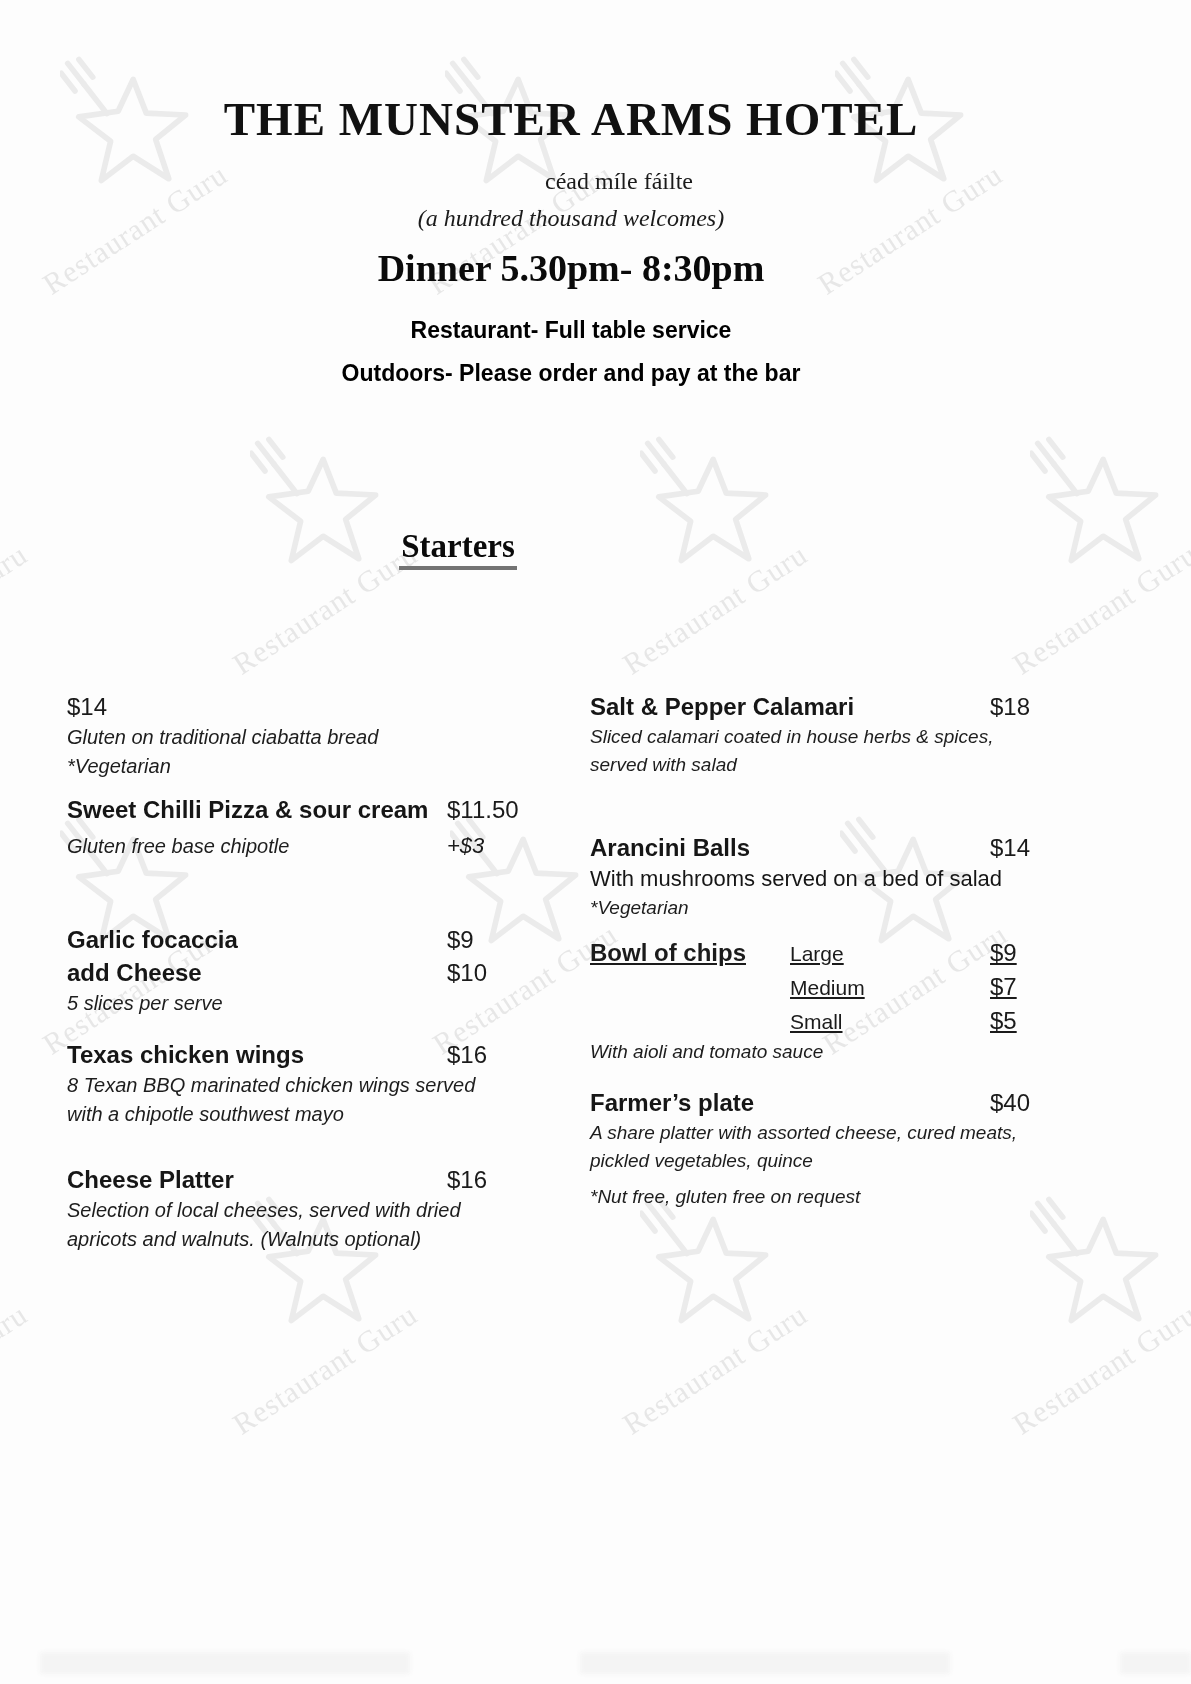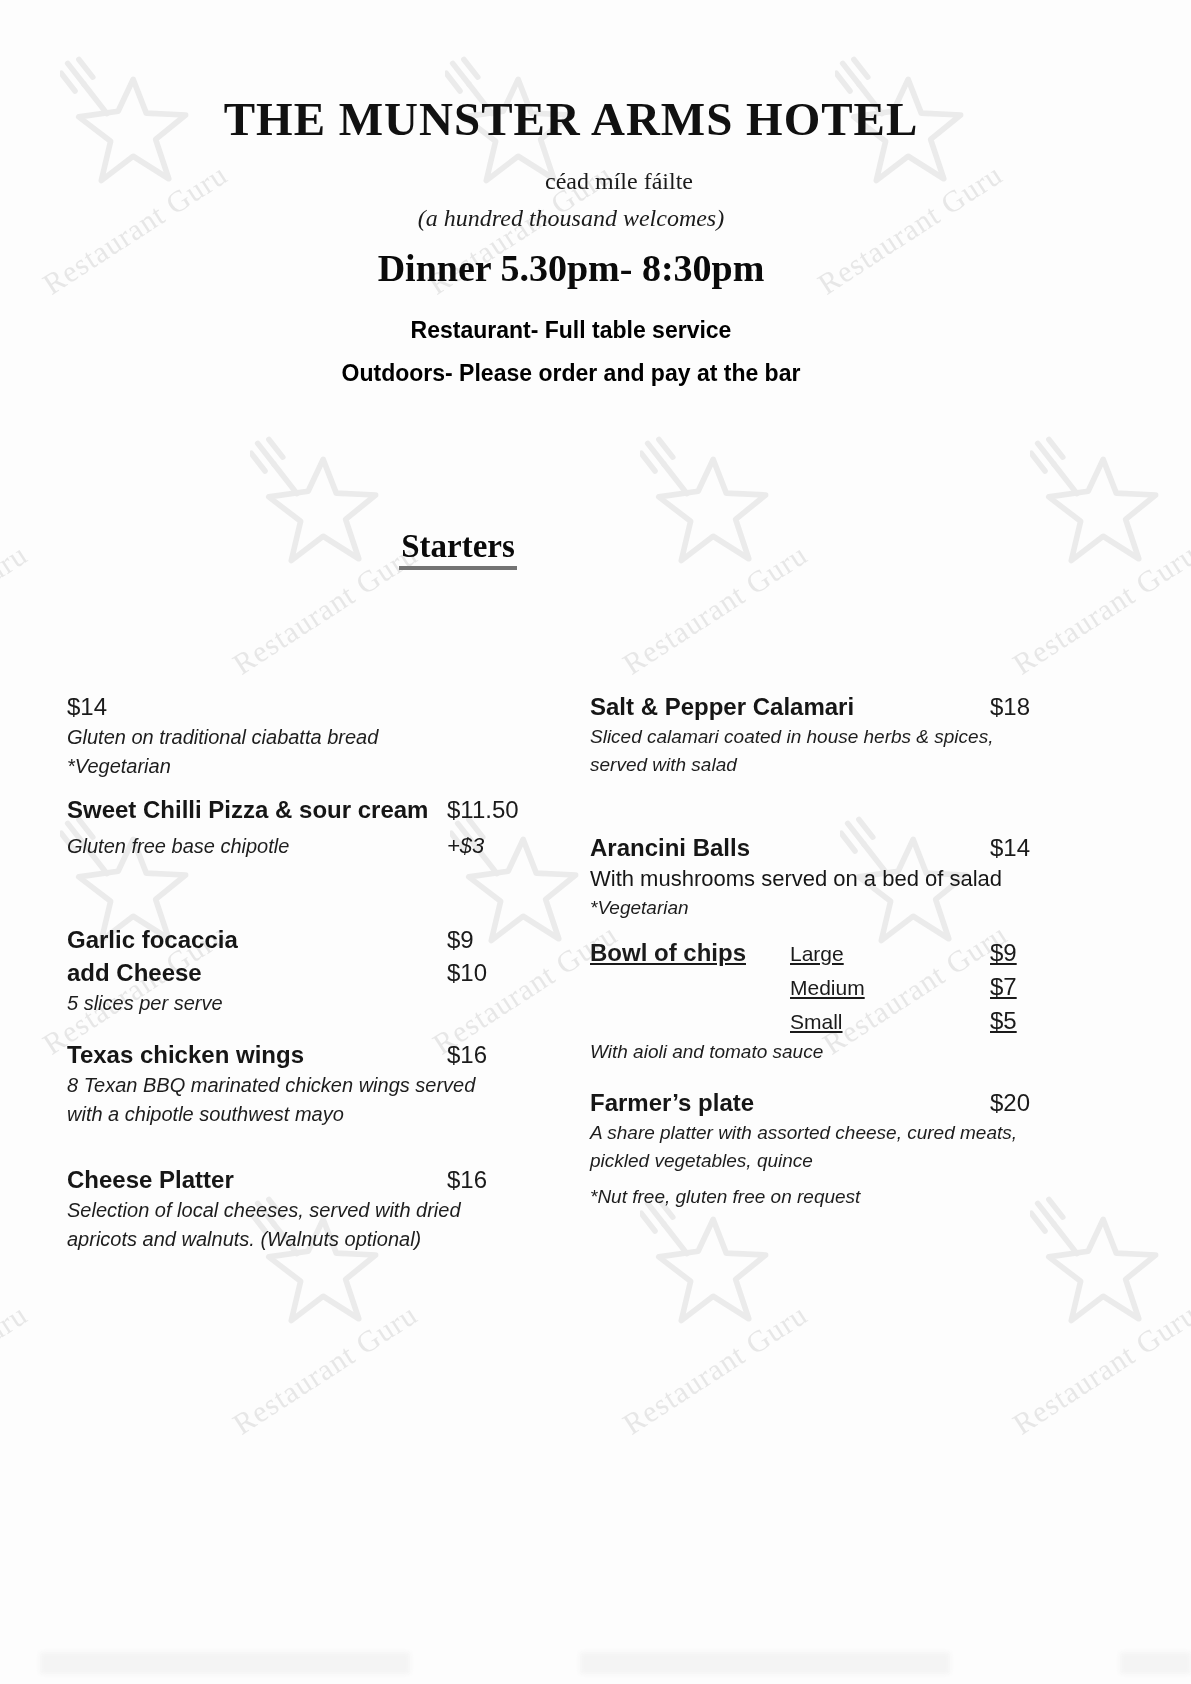--- a/index.html
+++ b/index.html
@@ -280,21 +280,21 @@
             <div class="price-r">$5</div>
           </div>
         </div>
       </div>
       <div class="desc">With aioli and tomato sauce</div>
     </div>
 
     <div>
       <div class="row">
         <div class="item-name">Farmer’s plate</div>
-        <div class="price-r">$20</div>
+        <div class="price-r">$40</div>
       </div>
       <div class="desc">A share platter with assorted cheese, cured meats, pickled vegetables, quince</div>
       <div class="desc note-line">*Nut free, gluten free on request</div>
     </div>
 
   </div>
 
   <div class="band band-1"></div>
   <div class="band band-2"></div>
   <div class="band band-3"></div>

